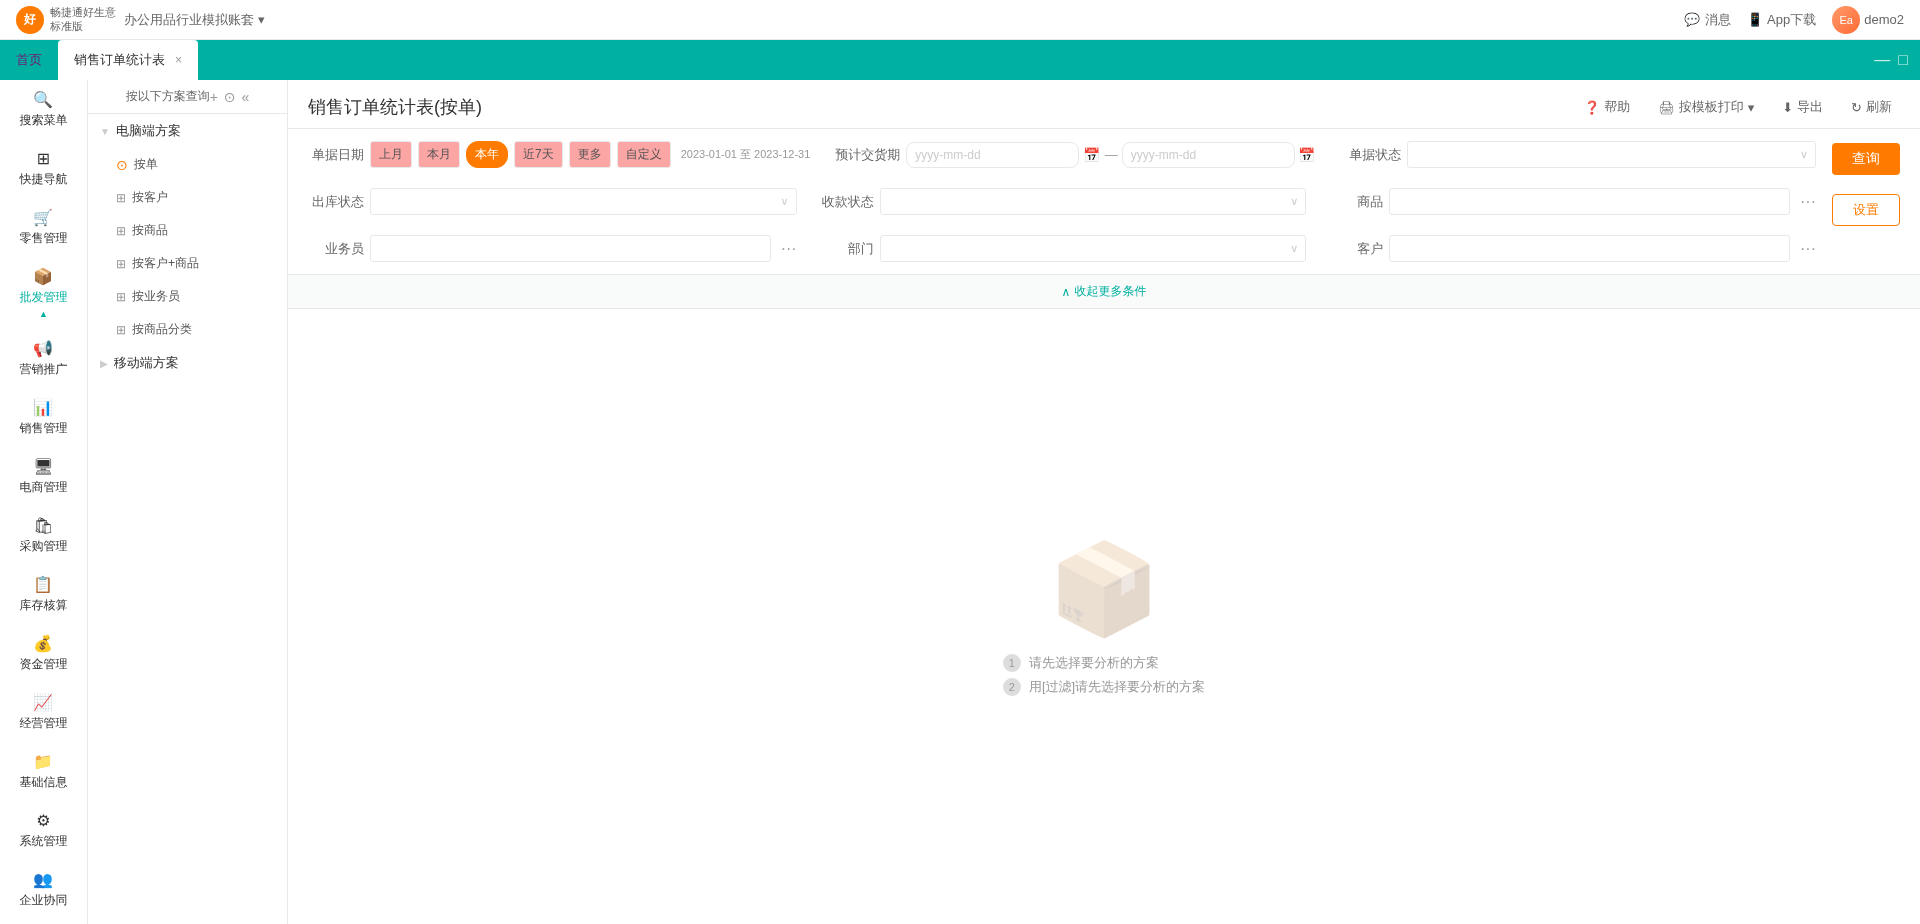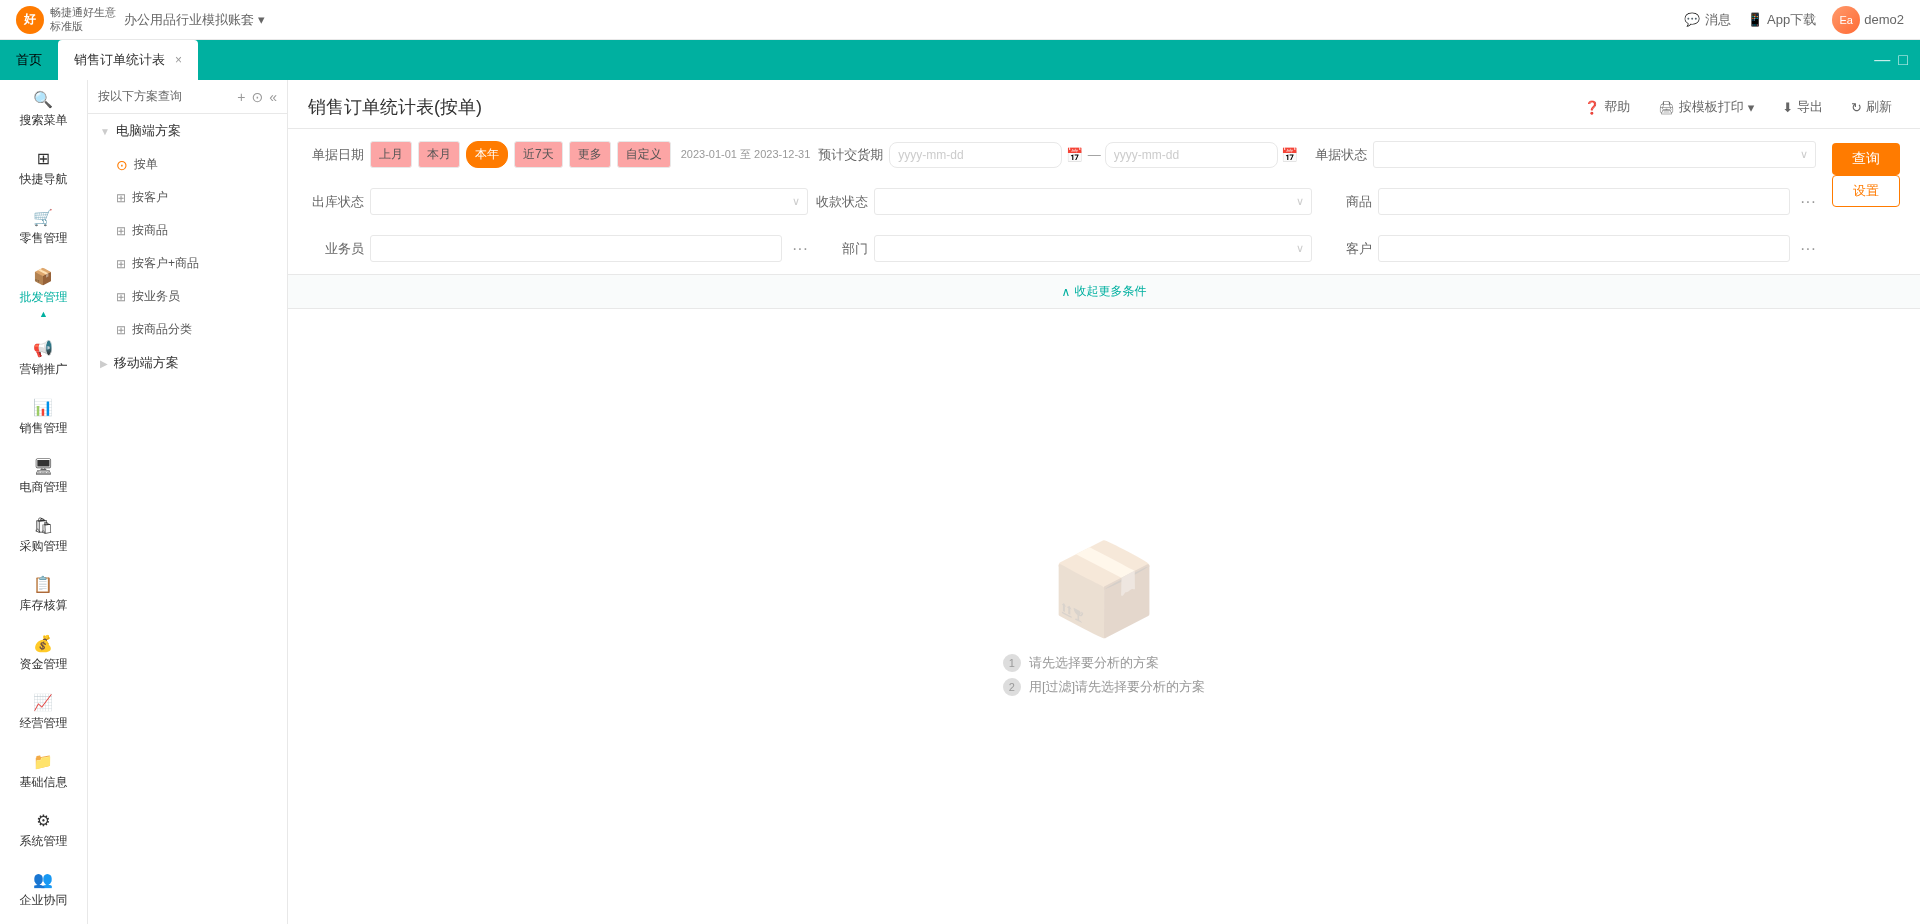--- a/index.html
+++ b/index.html
@@ -12,54 +12,54 @@
     .logo-icon { width: 28px; height: 28px; background: #ff7b00; border-radius: 50%; display: flex; align-items: center; justify-content: center; color: white; font-size: 12px; font-weight: bold; }
     .logo-text { font-size: 11px; color: #666; line-height: 1.2; }
     .breadcrumb-area { display: flex; align-items: center; gap: 4px; color: #666; font-size: 13px; }
     .top-bar-right { display: flex; align-items: center; gap: 16px; color: #666; font-size: 13px; }
     .top-right-item { display: flex; align-items: center; gap: 4px; cursor: pointer; }
     .avatar { width: 28px; height: 28px; border-radius: 50%; background: linear-gradient(135deg, #ff9a6c, #ff6b35); display: flex; align-items: center; justify-content: center; color: white; font-size: 11px; }
 
     
     .tab-bar { height: 40px; background: #00b0a0; display: flex; align-items: center; padding: 0 0; flex-shrink: 0; }
     .tab-item { height: 40px; display: flex; align-items: center; padding: 0 16px; cursor: pointer; color: rgba(255,255,255,0.8); font-size: 13px; gap: 6px; }
-    .tab-item.home { color: #000000; }
+    .tab-item.home { color: #701a75; }
     .tab-item.active { background: #fff; color: #333; border-radius: 4px 4px 0 0; }
     .tab-close { color: #999; font-size: 12px; cursor: pointer; margin-left: 4px; }
     .tab-controls { margin-left: auto; display: flex; gap: 8px; padding-right: 12px; color: white; }
     .tab-ctrl-btn { color: white; cursor: pointer; font-size: 16px; opacity: 0.8; }
 
     
     .main-layout { display: flex; flex: 1; overflow: hidden; }
 
     
     .sidebar { width: 88px; background: #fff; border-right: 1px solid #e8e8e8; display: flex; flex-direction: column; flex-shrink: 0; overflow-y: auto; }
     .sidebar-item { padding: 10px 0; text-align: center; cursor: pointer; color: #333; font-size: 12px; display: flex; flex-direction: column; align-items: center; gap: 3px; }
     .sidebar-item.active { color: #00b0a0; }
     .sidebar-item .s-icon { font-size: 16px; }
 
     
     .left-panel { width: 200px; background: #fff; border-right: 1px solid #e8e8e8; flex-shrink: 0; overflow-y: auto; }
-    .left-panel-header { padding: 8px 10px; display: flex; align-items: center; justify-content: space-between; border-bottom: 1px solid #e8e8e8; }
+    .left-panel-header { padding: 8px 10px; display: flex; align-items: center; justify-content: center; border-bottom: 1px solid #e8e8e8; }
     .left-panel-title { font-size: 12px; color: #666; }
     .left-panel-icons { display: flex; gap: 6px; color: #999; font-size: 14px; }
     .left-panel-icons span { cursor: pointer; }
     .tree-item { padding: 8px 12px; cursor: pointer; font-size: 13px; color: #333; display: flex; align-items: center; gap: 6px; }
     .tree-item.active { color: #ff7b00; }
     .tree-sub { padding-left: 16px; }
     .tree-sub .tree-item { font-size: 12px; color: #555; }
     .tree-toggle { font-size: 10px; color: #ccc; }
 
     
     .right-content { flex: 1; display: flex; flex-direction: column; overflow: hidden; }
     .page-header { padding: 14px 20px 8px; display: flex; align-items: center; justify-content: space-between; background: #fff; border-bottom: 1px solid #e8e8e8; flex-shrink: 0; }
     .page-title { font-size: 18px; font-weight: 400; color: #333; }
     .page-actions { display: flex; align-items: center; gap: 12px; }
     .action-btn { display: flex; align-items: center; gap: 4px; color: #666; font-size: 13px; cursor: pointer; padding: 4px 8px; border-radius: 3px; }
-    .filter-row { display: flex; align-items: center; gap: 4px; margin-bottom: 10px; flex-wrap: wrap; }
+    .filter-row { display: flex; align-items: center; gap: 21px; margin-bottom: 10px; flex-wrap: wrap; }
     .filter-row:last-child { margin-bottom: 0; }
     .filter-label { color: #666; font-size: 13px; white-space: nowrap; min-width: 56px; text-align: right; }
     .filter-input { border: 1px solid #e8e8e8; border-radius: 3px; padding: 5px 10px; font-size: 13px; color: #333; background: #fff; min-width: 120px; outline: none; }
     .filter-input::placeholder { color: #ccc; }
     .filter-select { border: 1px solid #e8e8e8; border-radius: 3px; padding: 5px 10px; font-size: 13px; color: #333; background: #fff; min-width: 160px; outline: none; appearance: none; }
     .date-filter { display: flex; align-items: center; gap: 6px; }
     .date-btn { padding: 4px 8px; border-radius: 3px; border: 1px solid #e8e8e8; background: #fca5a5; color: #555; font-size: 12px; cursor: pointer; }
     .date-btn.active { background: #ff7b00; color: white; border-color: #ff7b00; border-radius: 12px; }
     .date-range { color: #999; font-size: 11px; margin-left: 4px; }
     .date-input-wrap { display: flex; align-items: center; gap: 4px; }
@@ -77,21 +77,21 @@
     .empty-hint { display: flex; align-items: center; gap: 8px; color: #999; font-size: 13px; }
     .hint-num { width: 18px; height: 18px; border-radius: 50%; background: #ddd; color: #999; font-size: 11px; display: flex; align-items: center; justify-content: center; }
     .filter-item { display: flex; align-items: center; gap: 6px; }
 
     .inline-select-wrap { position: relative; display: flex; align-items: center; flex: 1; }
     .inline-select-wrap::after { content: '∨'; position: absolute; right: 8px; color: #ccc; pointer-events: none; font-size: 11px; }
 
     .btn-query { background: #ff7b00; color: white; border: none; padding: 7px 20px; border-radius: 4px; cursor: pointer; font-size: 14px; font-weight: 500; }
     .btn-setting { background: #fff; color: #ff7b00; border: 1px solid #ff7b00; padding: 6px 16px; border-radius: 4px; cursor: pointer; font-size: 13px; }
 
-    .query-btns { display: flex; flex-direction: column; gap: 0; align-self: flex-start; padding-top: 2px; }
+    .query-btns { display: flex; flex-direction: column; gap: 19px; align-self: flex-start; padding-top: 2px; }
 
     .filter-section { padding: 12px 20px 0; background: #fff; border-bottom: 1px solid #e8e8e8; }
     .filter-top-row { display: flex; align-items: flex-start; gap: 16px; padding-bottom: 12px; }
     .filter-rows-wrap { flex: 1; display: flex; flex-direction: column; gap: 10px; }
   </style>
 </head>
 <body>
 
 <div class="top-bar">
   <div class="top-bar-left">

